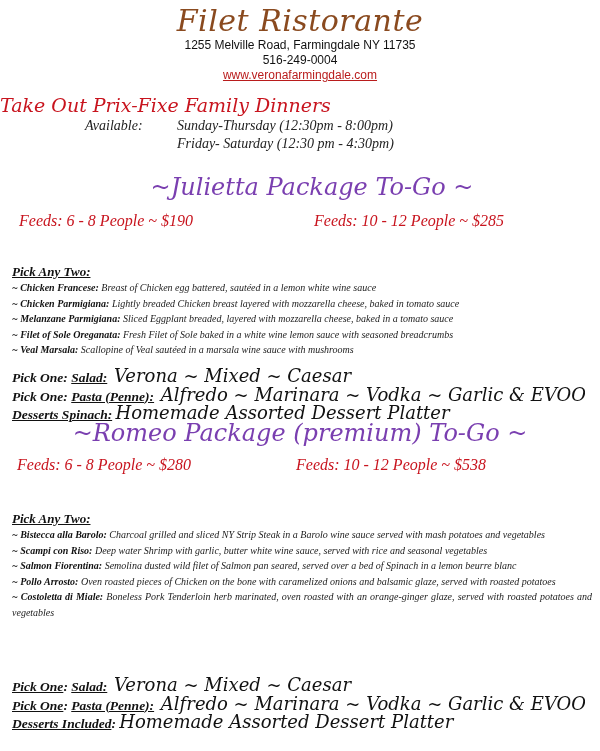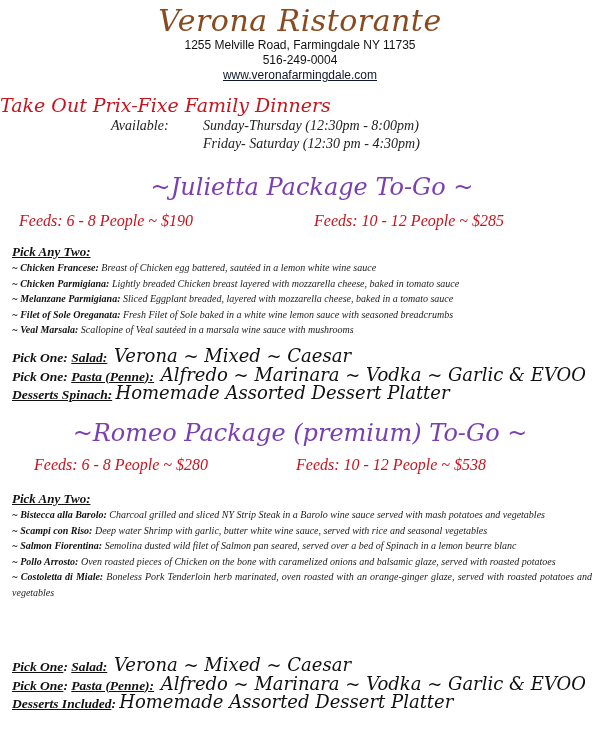--- a/index.html
+++ b/index.html
@@ -15,40 +15,40 @@
       line-height: 34px;
       padding-top: 4px;
       letter-spacing: 0.5px;
     }
     .contact {
       font-family: "Liberation Sans", sans-serif;
       font-size: 12px;
       line-height: 15px;
       color: #111;
     }
-    .contact a { color: #0f172a; text-decoration: underline; }
+    .contact a { color: #b91c1c; text-decoration: underline; }
 
     .promo-title {
       font-family: "DejaVu Serif", serif;
       font-style: italic;
       color: #c8141e;
       font-size: 19px;
       line-height: 24px;
       margin-top: 10px;
     }
     .avail {
       font-family: "Liberation Serif", serif;
       font-style: italic;
       font-size: 14px;
       line-height: 18px;
       color: #222;
       display: grid;
       grid-template-columns: 92px auto;
       width: 310px;
-      margin-left: 111px;
+      margin-left: 85px;
     }
     .avail .lbl { grid-row: 1; }
     .avail .l1 { grid-column: 2; grid-row: 1; }
     .avail .l2 { grid-column: 2; grid-row: 2; }
 
     .pkg-title {
       font-family: "DejaVu Serif", serif;
       font-style: italic;
       color: #7a3fb0;
       font-size: 24px;
@@ -59,21 +59,21 @@
       position: relative;
       height: 22px;
       font-family: "Liberation Serif", serif;
       font-style: italic;
       color: #c8141e;
       font-size: 16px;
       line-height: 22px;
     }
     .feeds span { position: absolute; top: 0; }
 
-    .section { padding-left: 12px; padding-right: 8px; }
+    .section { padding-left: 12px; padding-right: 8px; margin-top: 20px; }
     .pick-head {
       font-family: "Liberation Serif", serif;
       font-weight: bold;
       font-style: italic;
       text-decoration: underline;
       font-size: 13px;
       line-height: 16px;
     }
     .dish {
       font-family: "Liberation Serif", serif;
@@ -102,21 +102,21 @@
 
     #romeo-title { position: absolute; top: 418px; left: 0; width: 600px; }
     #romeo-feeds { position: absolute; top: 454px; left: 0; width: 600px; }
     #romeo-body  { position: absolute; top: 491px; left: 0; width: 600px; }
     #romeo-opts  { position: absolute; top: 657px; left: 0; width: 600px; }
   </style>
 </head>
 <body>
 
 <div class="header">
-  <div class="brand">Verona Ristorante</div>
+  <div class="brand">Filet Ristorante</div>
   <div class="contact">1255 Melville Road, Farmingdale NY 11735</div>
   <div class="contact">516-249-0004</div>
   <div class="contact"><a>www.veronafarmingdale.com</a></div>
 </div>
 
 <div class="promo-title">Take Out Prix-Fixe Family Dinners</div>
 <div class="avail">
   <span class="lbl">Available:</span>
   <span class="l1">Sunday-Thursday (12:30pm - 8:00pm)</span>
   <span class="l2">Friday- Saturday (12:30 pm - 4:30pm)</span>
@@ -142,21 +142,21 @@
   <div class="opt">
     <span class="k">Pick One: </span><span class="k u">Pasta (Penne):</span>&nbsp;&nbsp;<span class="v">Alfredo ~ Marinara ~ Vodka ~ Garlic &amp; EVOO</span>
   </div>
   <div class="opt">
     <span class="k u">Desserts Spinach:</span>&nbsp;<span class="v">Homemade Assorted Dessert Platter</span>
   </div>
 </div>
 
 <div id="romeo-title" class="pkg-title">~Romeo Package (premium) To-Go ~</div>
 <div id="romeo-feeds" class="feeds">
-  <span style="left:34px">Feeds: 6 - 8 People ~ $280</span>
+  <span style="left:17px">Feeds: 6 - 8 People ~ $280</span>
   <span style="left:296px">Feeds: 10 - 12 People ~ $538</span>
 </div>
 <div id="romeo-body" class="section">
   <div class="pick-head">Pick Any Two:</div>
   <div class="dish justify"><b>~ Bistecca alla Barolo:</b><span>  Charcoal grilled and sliced NY Strip Steak in a Barolo wine sauce served with mash potatoes and vegetables</span></div>
   <div class="dish"><b>~ Scampi con Riso:</b><span> Deep water Shrimp with garlic, butter white wine sauce, served with rice and seasonal vegetables</span></div>
   <div class="dish justify"><b>~ Salmon Fiorentina:</b><span> Semolina dusted wild filet of Salmon pan seared, served over a bed of Spinach in a lemon beurre blanc</span></div>
   <div class="dish justify"><b>~ Pollo Arrosto:</b><span> Oven roasted pieces of Chicken on the bone with caramelized onions and balsamic glaze, served with roasted potatoes</span></div>
   <div class="dish justify"><b>~ Costoletta di Miale:</b><span> Boneless Pork Tenderloin herb marinated, oven roasted with an orange-ginger glaze, served with roasted potatoes and vegetables</span></div>
 </div>

